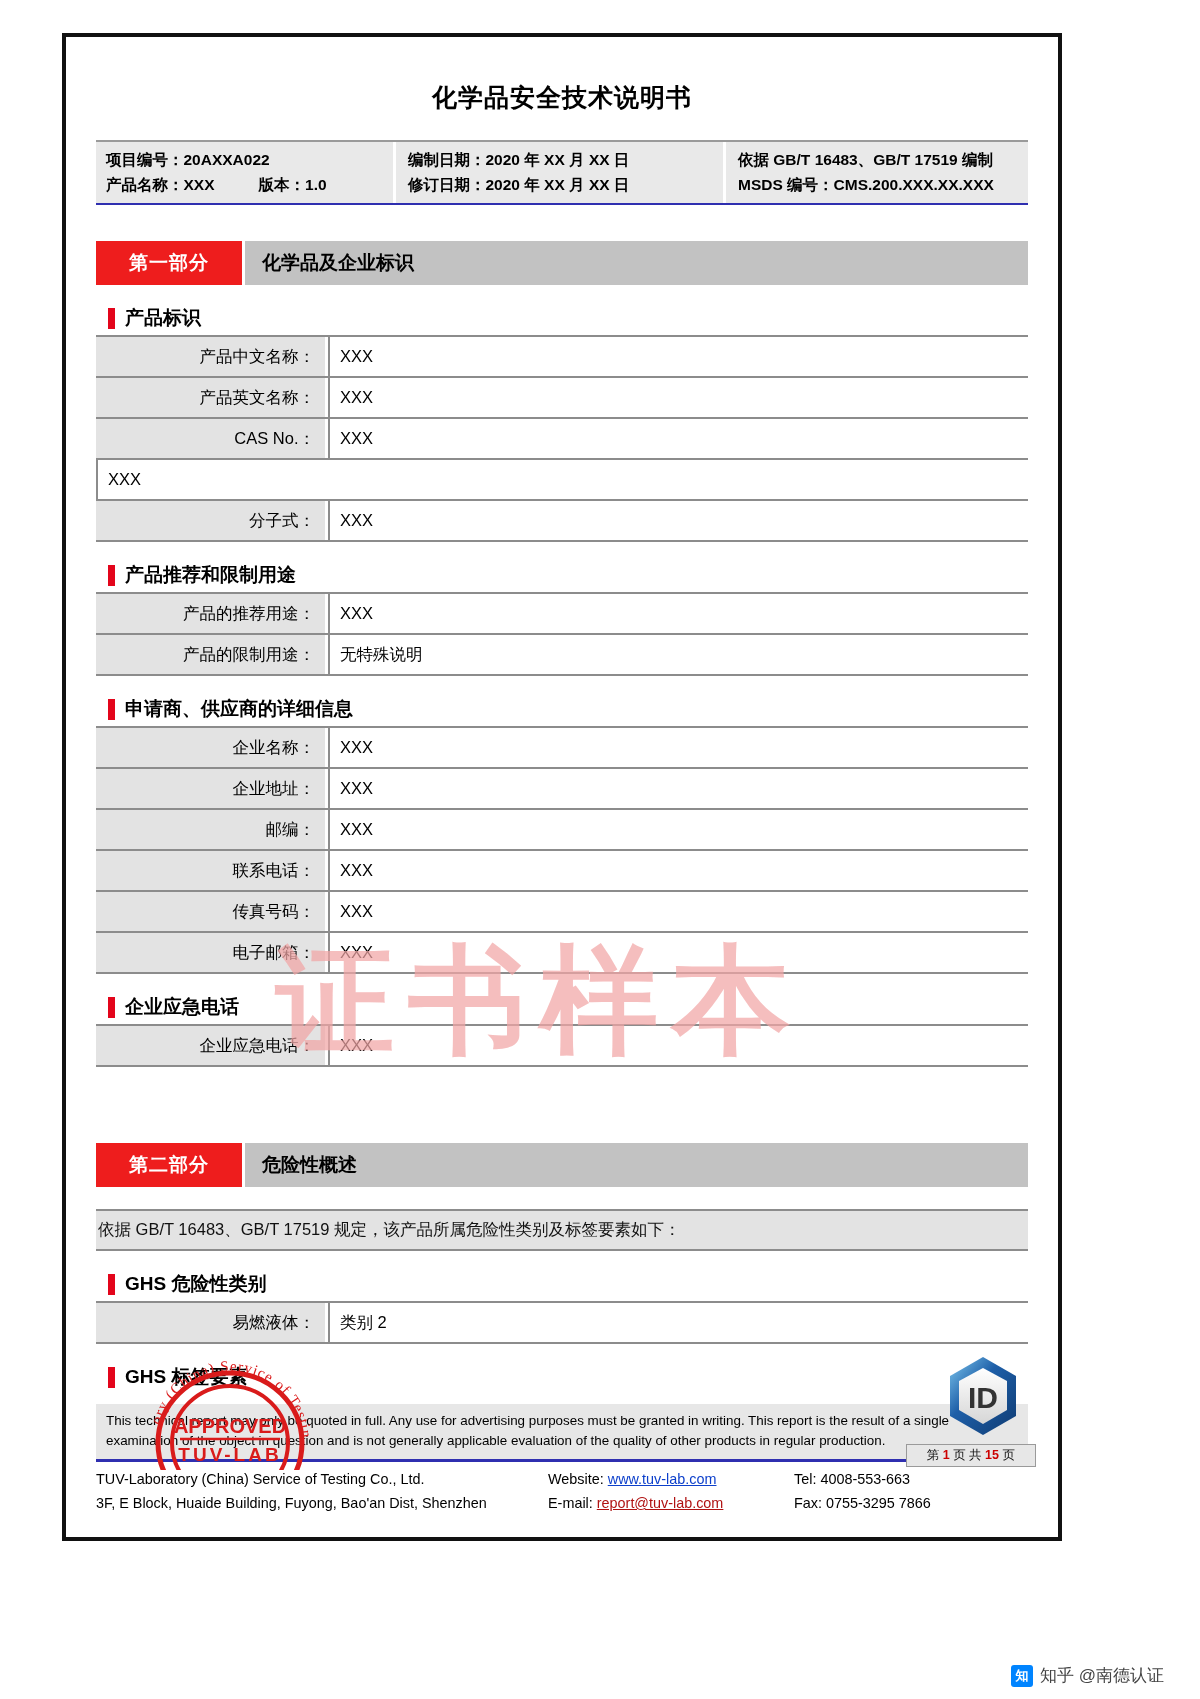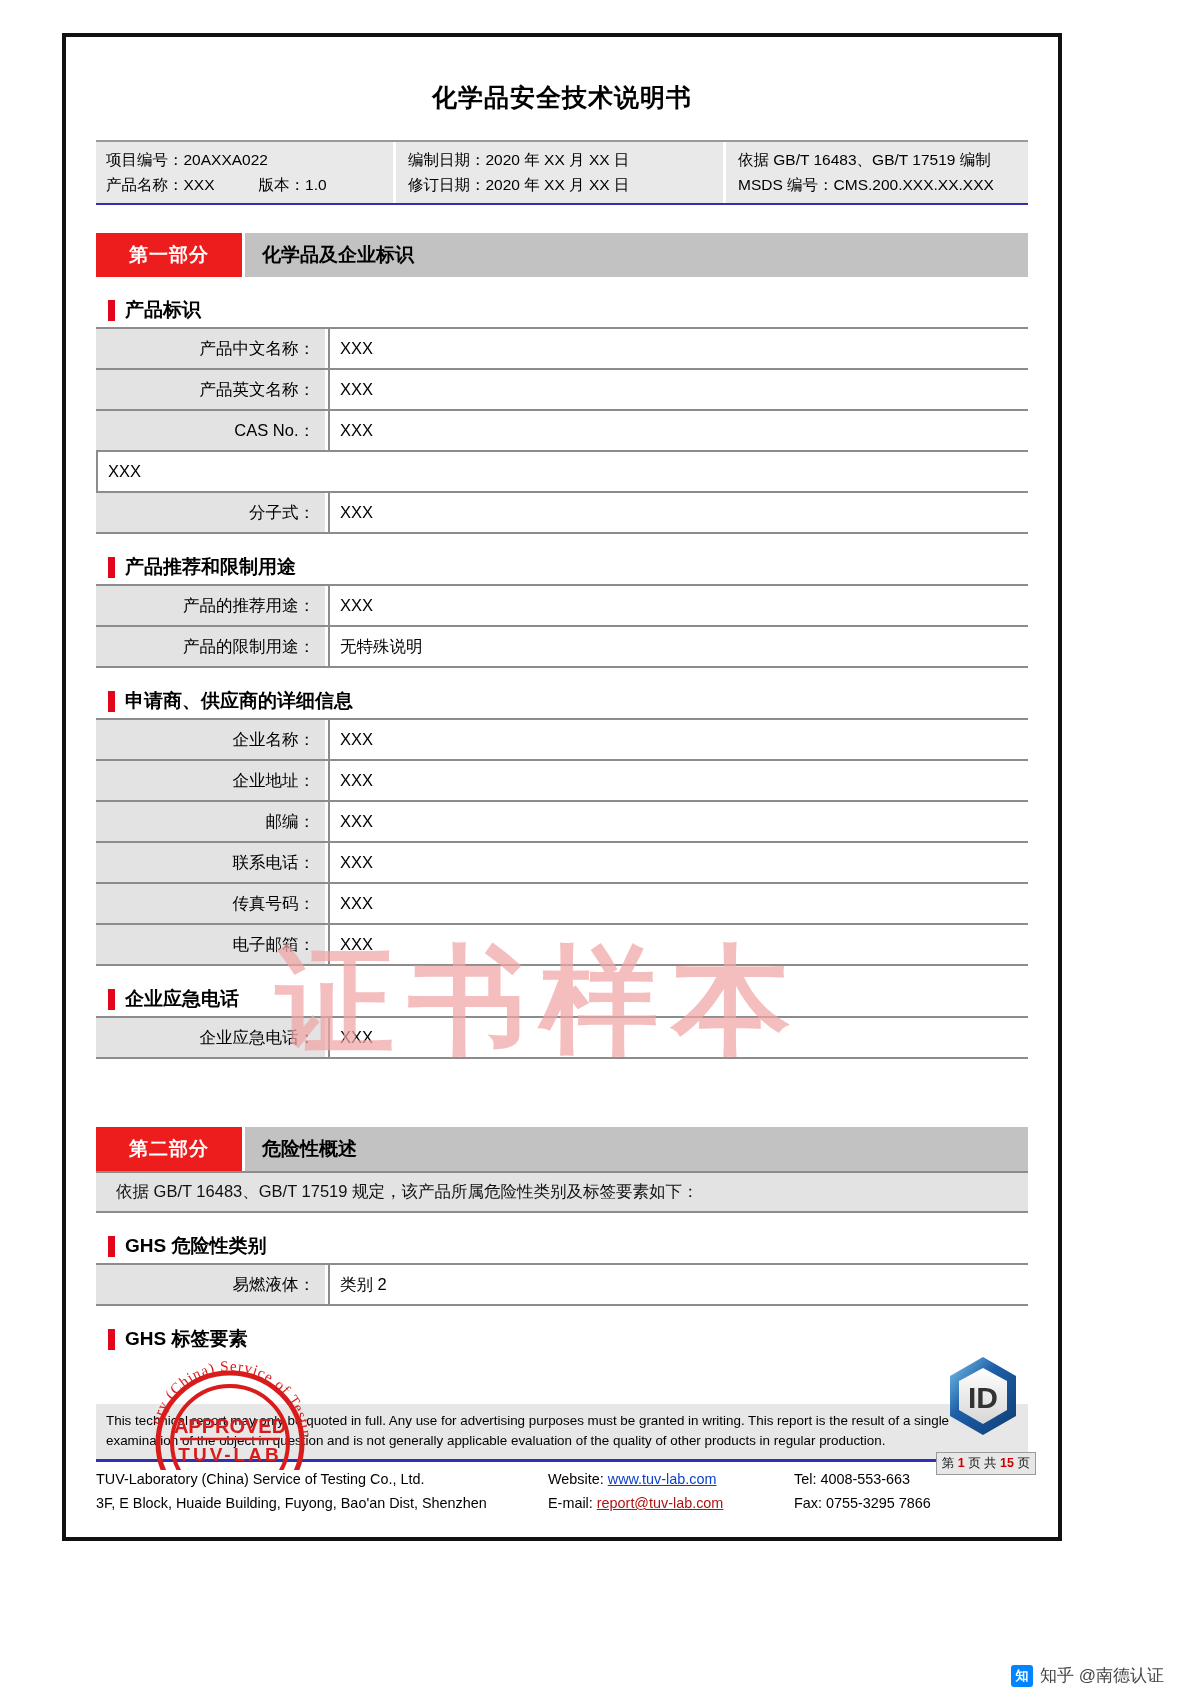--- a/index.html
+++ b/index.html
@@ -19,28 +19,28 @@
   }
   .doc-title{
     text-align:center;font-size:25px;font-weight:bold;letter-spacing:1px;
     margin:18px 0 26px 0;color:#000;
   }
   
   .meta-table{
     display:flex;border-top:2px solid #9a9a9a;border-bottom:2px solid #2f2fb0;
     background:#e9e9e9;
   }
-  .meta-col{padding:5px 13px 6px 0;box-sizing:border-box;}
+  .meta-col{padding:5px 13px 6px 0;box-sizing:border-box;font-weight:bold;}
   .meta-col.c1{width:300px;border-right:3px solid #ffffff;padding-left:10px;}
   .meta-col.c2{width:330px;border-right:3px solid #ffffff;padding-left:12px;}
   .meta-col.c3{flex:1;padding-left:12px;}
   .meta-line{font-size:15.5px;line-height:25px;white-space:nowrap;color:#000;}
   .meta-line .sp{display:inline-block;width:44px;}
   
-  .section-bar{display:flex;align-items:stretch;margin:28px 0 0 0;height:44px;}
+  .section-bar{display:flex;align-items:stretch;margin:36px 0 0 0;height:44px;}
   .section-num{
     width:146px;background:#ee1d1d;color:#fff;font-size:19px;font-weight:bold;
     display:flex;align-items:center;justify-content:center;letter-spacing:1px;
   }
   .section-name{
     flex:1;background:#c2c2c2;color:#000;font-size:19px;font-weight:bold;
     display:flex;align-items:center;padding-left:17px;box-sizing:border-box;
     border-left:3px solid #ffffff;
   }
   
@@ -64,21 +64,21 @@
   .row .val{
     flex:1;background:#ffffff;display:flex;align-items:center;
     padding-left:10px;box-sizing:border-box;font-size:16.5px;color:#000;
     border-left:2px solid #8c8c8c;
   }
   .row.first{border-top:2px solid #8c8c8c;}
   
   .note-row{
     border-top:2px solid #8c8c8c;border-bottom:2px solid #8c8c8c;
     background:#e3e3e3;height:42px;display:flex;align-items:center;
-    padding-left:20px;box-sizing:border-box;font-size:16.5px;
+    padding-left:2px;box-sizing:border-box;font-size:16.5px;margin-top:22px;
   }
   .spacer-lg{height:40px;}
   
   .watermark{
     position:absolute;left:150px;top:922px;width:780px;
     font-size:118px;font-weight:bold;color:#f2a6a6;opacity:.72;
     letter-spacing:14px;white-space:nowrap;pointer-events:none;
     font-family:"DejaVu Sans","Liberation Sans",sans-serif;
     text-align:center;z-index:5;
   }
@@ -94,22 +94,22 @@
   .contact{
     display:flex;margin-top:5px;font-size:14.4px;line-height:24px;color:#000;
   }
   .contact .col-a{width:452px;}
   .contact .col-b{width:246px;}
   .contact .col-c{flex:1;}
   .lnk{color:#0c3fcb;text-decoration:underline;margin-top:17px;}
   .lnk.red{color:#b01212;text-decoration:underline;}
   
   .page-badge{
-    position:absolute;right:-8px;bottom:40px;background:#e7e7e7;
-    border:1px solid #9a9a9a;font-size:12.5px;padding:2px 5px;white-space:nowrap;
+    position:absolute;right:-8px;bottom:48px;background:#e7e7e7;
+    border:1px solid #9a9a9a;font-size:12.5px;padding:2px 20px;white-space:nowrap;
   }
   .page-badge b{color:#c00;font-weight:bold;}
   
   .tuv-logo{
     position:absolute;right:8px;bottom:78px;width:74px;height:82px;
   }
   
   .stamp{
     position:absolute;left:140px;top:1345px;width:180px;height:125px;
     z-index:6;pointer-events:none;

